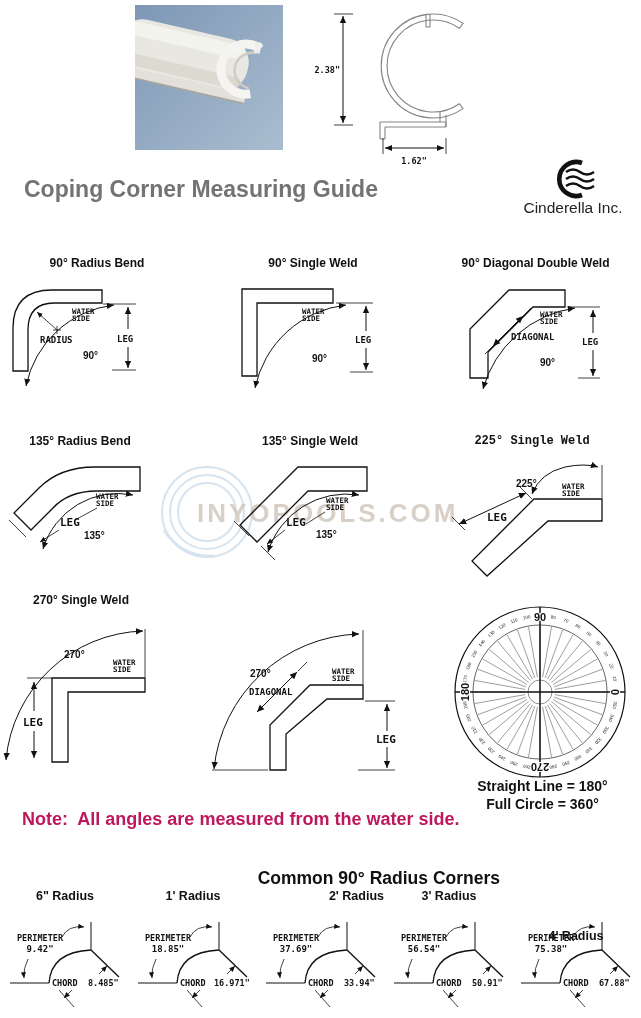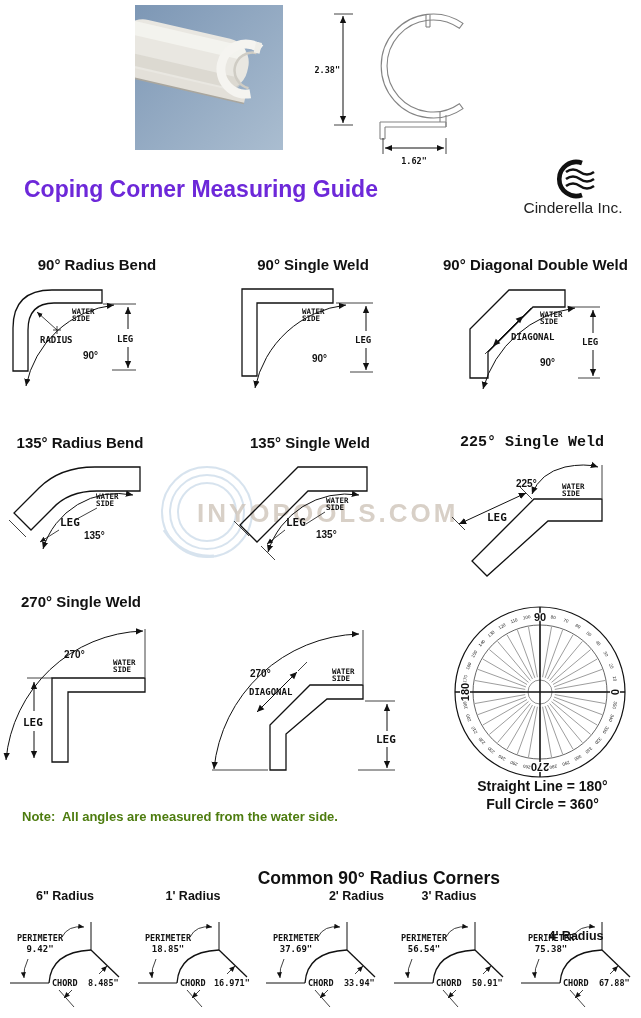--- a/index.html
+++ b/index.html
@@ -1,28 +1,28 @@
 <!DOCTYPE html>
 <html><head>
 <meta charset="utf-8">
 <title>Coping Corner Measuring Guide</title>
 <style>
   html,body{margin:0;padding:0;background:#fff;}
   #page{position:relative;width:641px;height:1018px;background:#fff;overflow:hidden;
         font-family:"Liberation Sans",sans-serif;color:#000;}
   .abs{position:absolute;}
-  .cell-title{position:absolute;font-weight:bold;font-size:15px;text-align:center;
+  .cell-title{position:absolute;font-weight:bold;font-size:12px;text-align:center;
               font-family:"Liberation Sans",sans-serif;color:#111;}
-  .main-title{position:absolute;left:24px;top:176px;font-weight:bold;font-size:23px;color:#6d28d9;}
+  .main-title{position:absolute;left:24px;top:176px;font-weight:bold;font-size:23px;color:#737373;}
   .brand-name{position:absolute;left:505px;top:199px;width:136px;text-align:center;
               font-size:15.5px;color:#222;}
   .caption{position:absolute;left:440px;width:205px;text-align:center;
            font-weight:bold;font-size:14px;color:#111;}
-  .note{position:absolute;left:22px;top:809px;font-weight:bold;font-size:13px;
-        white-space:pre;color:#4d7c0f;}
+  .note{position:absolute;left:22px;top:809px;font-weight:bold;font-size:18px;
+        white-space:pre;color:#be185d;}
   .section-heading{position:absolute;left:160px;top:868px;width:340px;text-align:right;
                    font-weight:bold;font-size:17.5px;color:#111;}
   .mini-title{position:absolute;font-weight:bold;font-size:12.5px;text-align:center;color:#111;}
   .watermark-text{position:absolute;left:197px;top:498px;font-weight:bold;font-size:26px;
                   letter-spacing:3px;color:#cfc5ba;opacity:.8;text-align:right;}
   
   svg text{fill:#111;}
   .b7 {font:bold 7.5px "DejaVu Sans Mono",monospace;}
   .b85{font:bold 8.5px "DejaVu Sans Mono",monospace;}
   .b9 {font:bold 9px  "DejaVu Sans Mono",monospace;}

